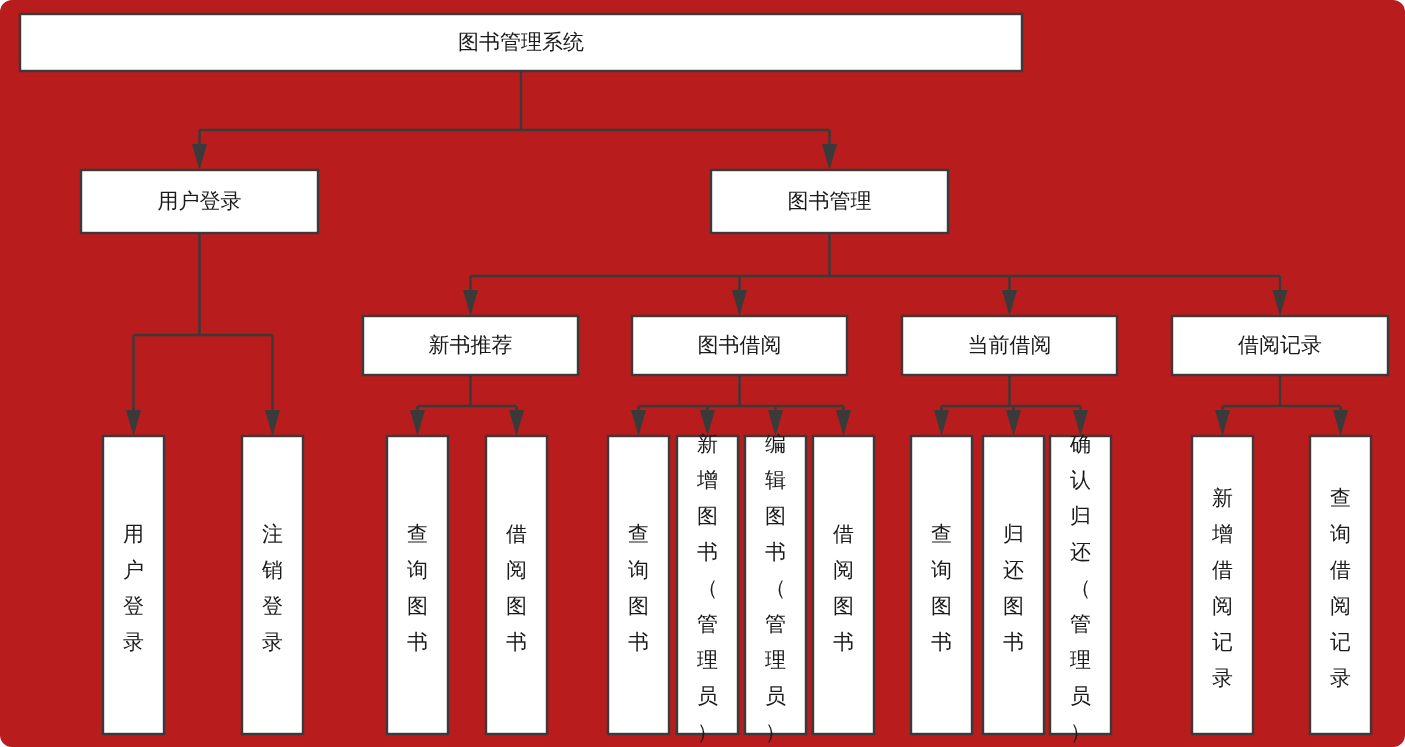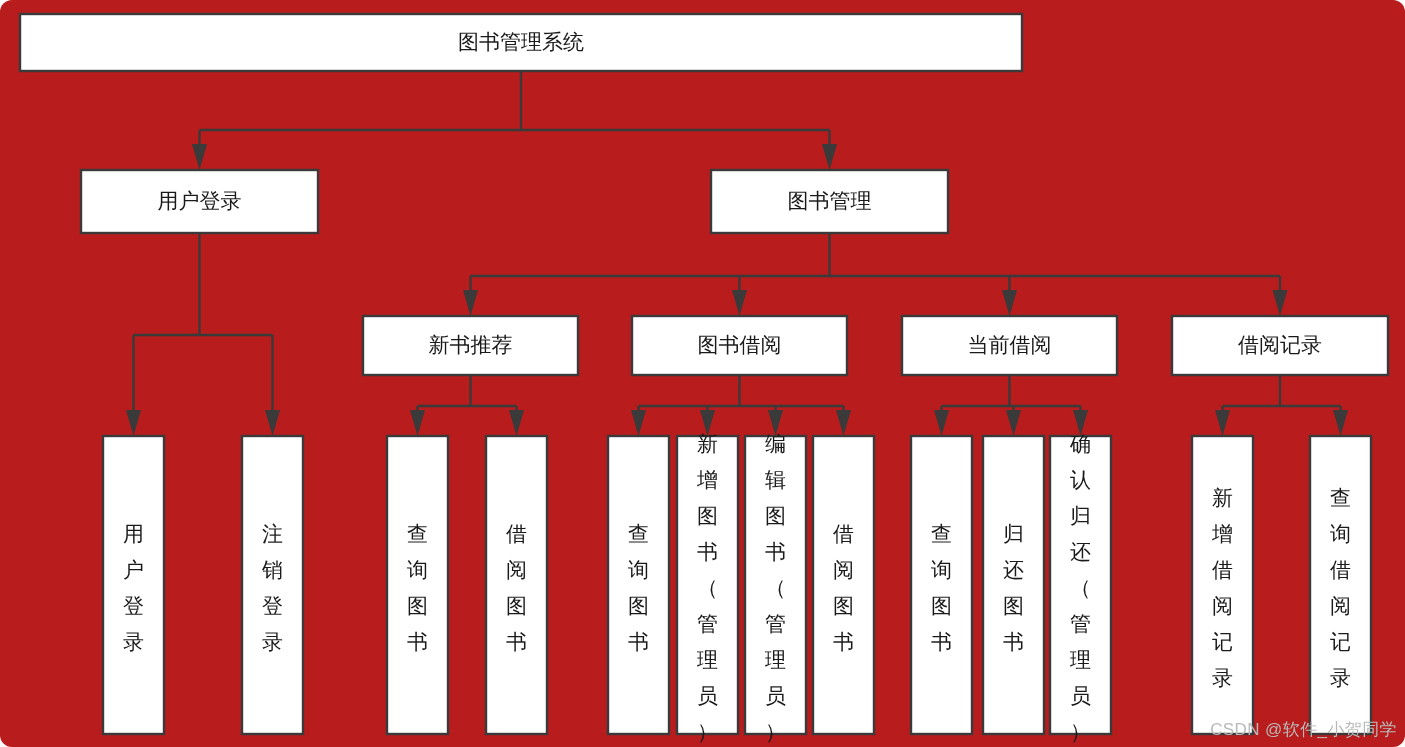--- a/index.html
+++ b/index.html
@@ -214,14 +214,13 @@
         <g>
           <rect class="node-box" x="1192" y="436" width="61" height="298"></rect>
           <text class="node-label-v" x="1222.5" y="505.08"><tspan x="1222.5" dy="0">新</tspan><tspan x="1222.5" dy="36">增</tspan><tspan x="1222.5" dy="36">借</tspan><tspan x="1222.5" dy="36">阅</tspan><tspan x="1222.5" dy="36">记</tspan><tspan x="1222.5" dy="36">录</tspan></text>
         </g>
         <g>
           <rect class="node-box" x="1310" y="436" width="61" height="298"></rect>
           <text class="node-label-v" x="1340.5" y="505.08"><tspan x="1340.5" dy="0">查</tspan><tspan x="1340.5" dy="36">询</tspan><tspan x="1340.5" dy="36">借</tspan><tspan x="1340.5" dy="36">阅</tspan><tspan x="1340.5" dy="36">记</tspan><tspan x="1340.5" dy="36">录</tspan></text>
         </g>
       </g>
   </svg>
-  <div class="watermark">CSDN @软件_小贺同学</div>
 </div>
 
 </body></html>

